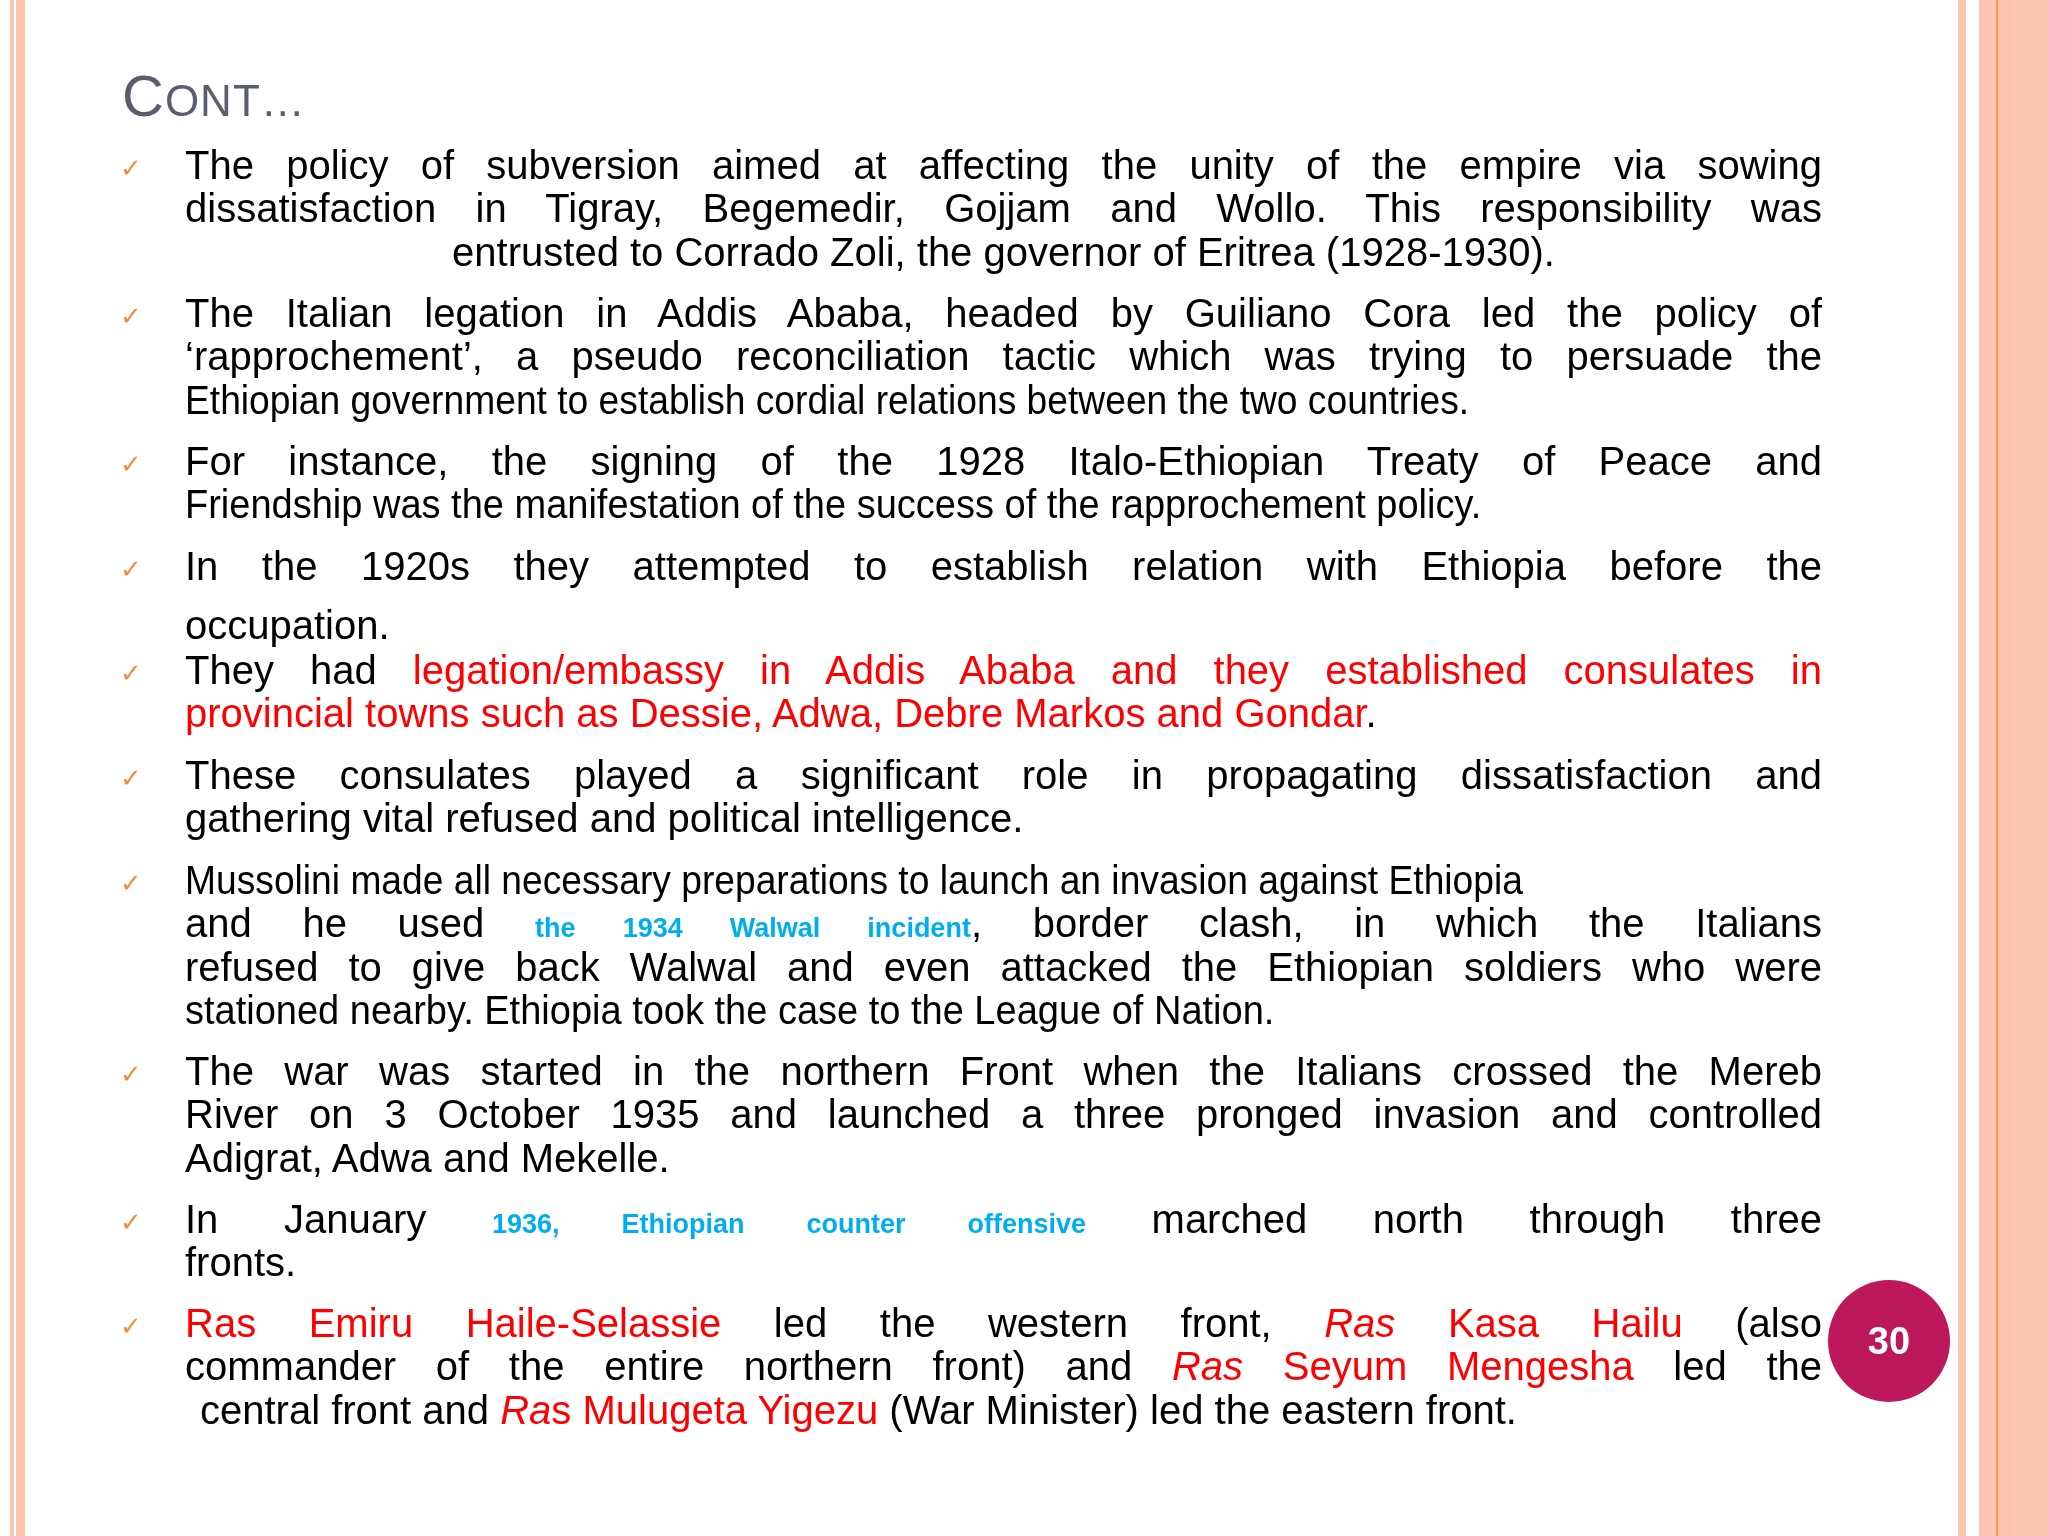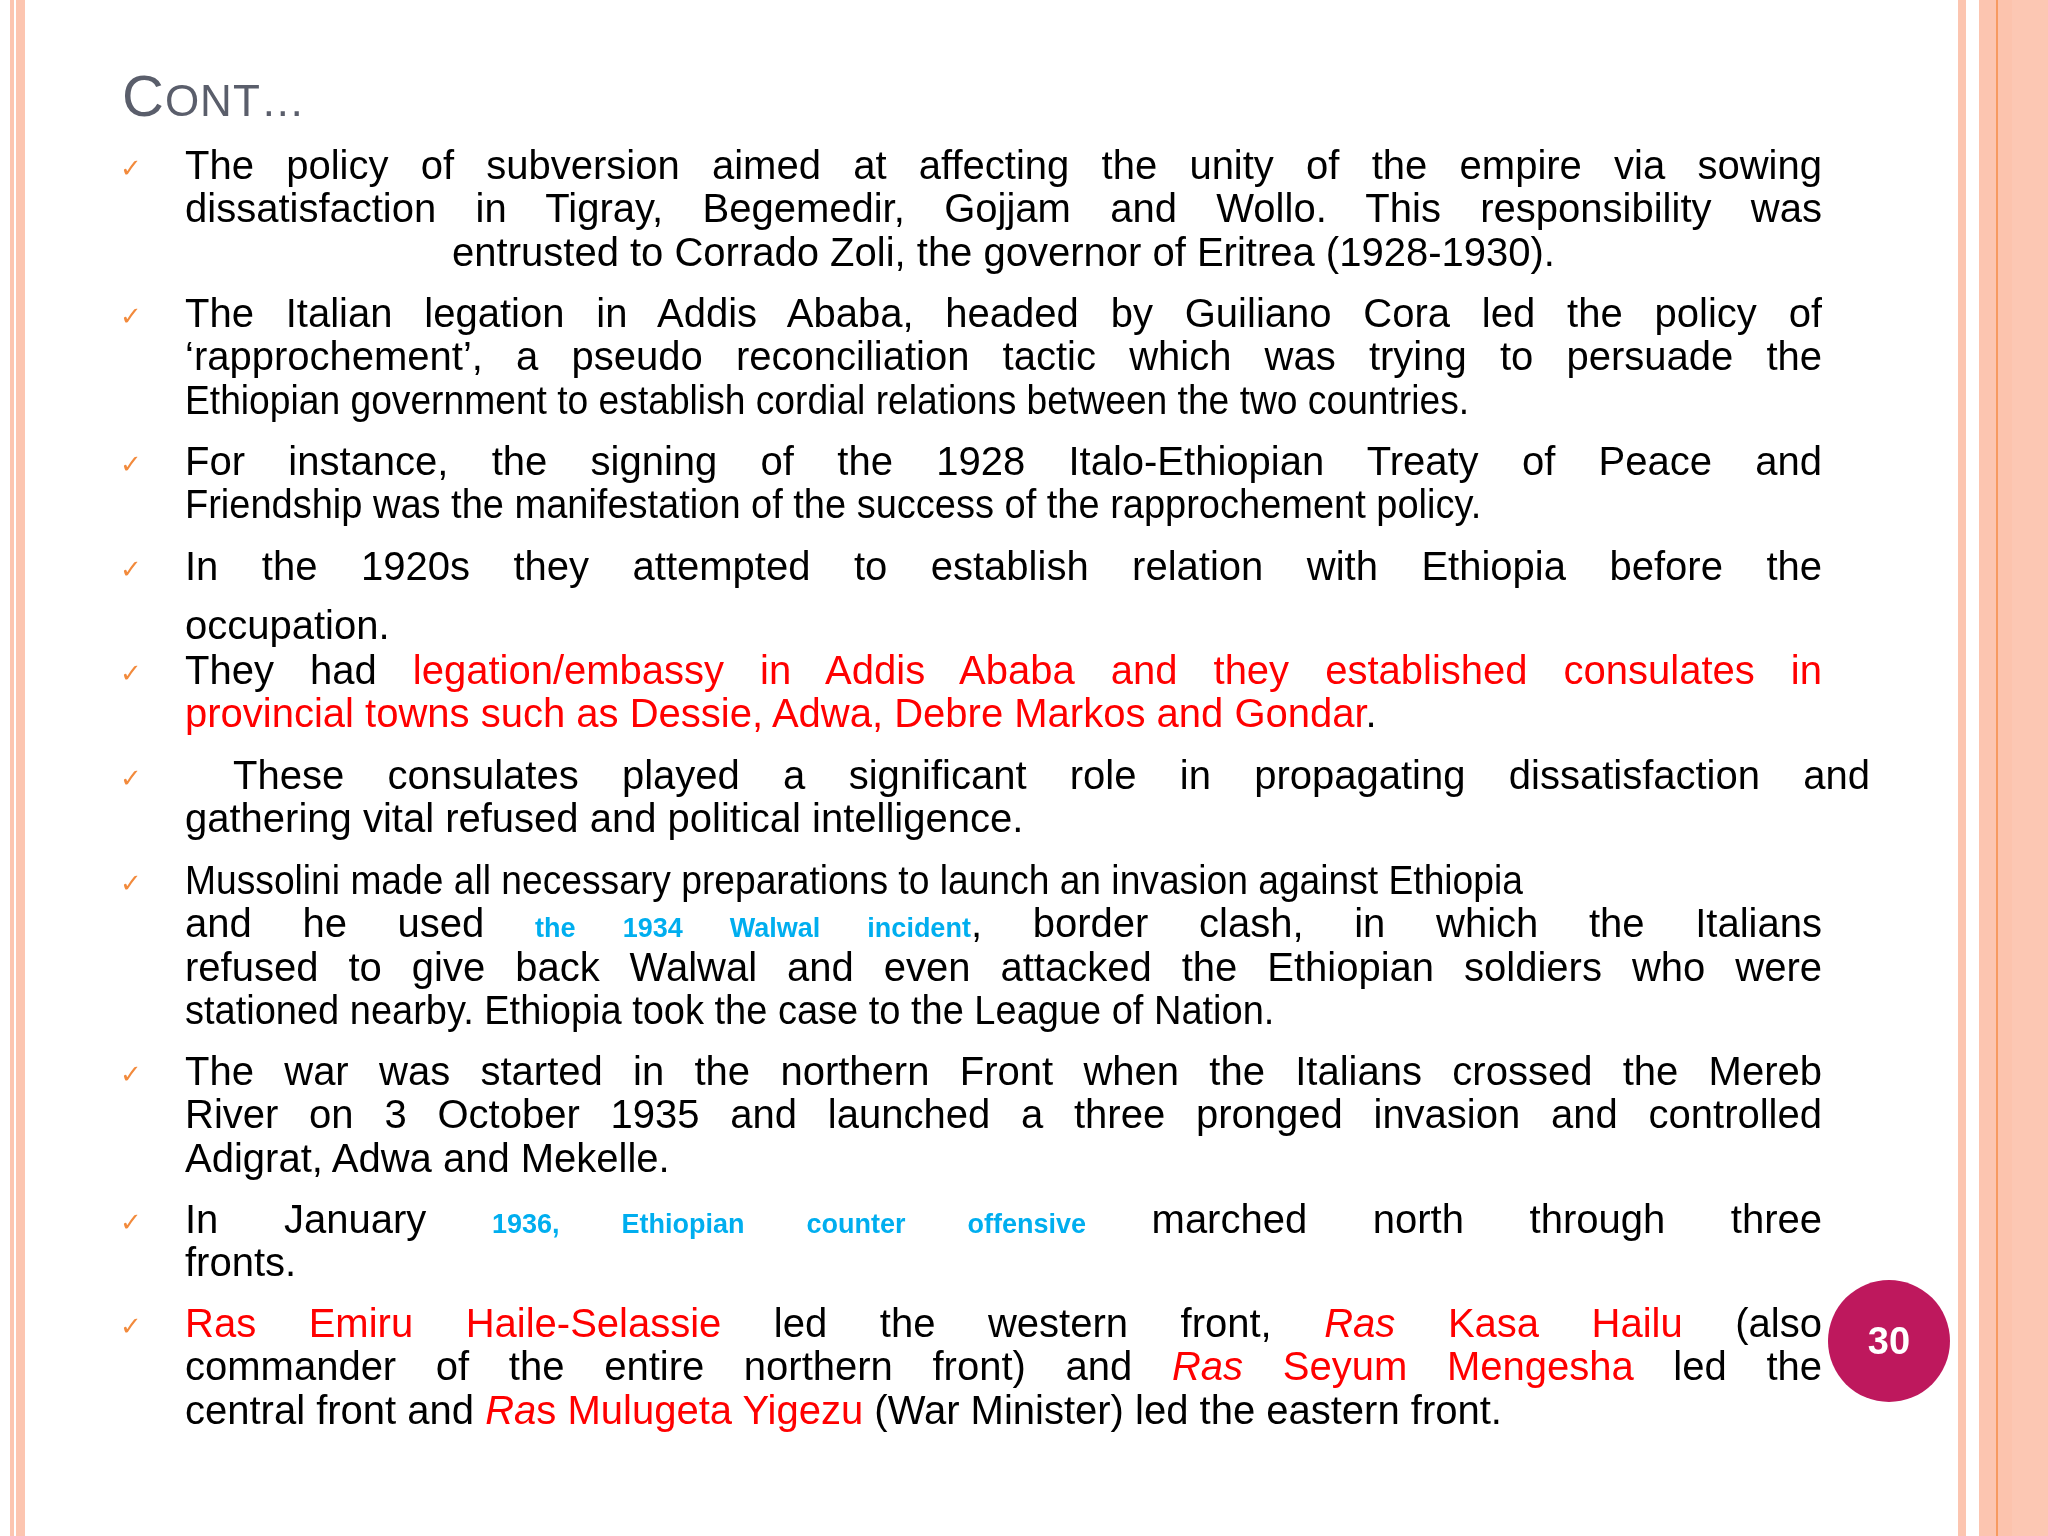--- a/index.html
+++ b/index.html
@@ -58,21 +58,21 @@
 </div>
 
 <div class="bullet" style="top:648px;">
   <span class="check">✓</span>
   <div class="line j" style="top:0;"><span>They had </span><span class="red">legation/embassy in Addis Ababa and  they established consulates in</span></div>
   <div class="line" style="top:43px;"><span class="red">provincial towns such as Dessie, Adwa, Debre Markos and Gondar</span><span>.</span></div>
 </div>
 
 <div class="bullet" style="top:753px;">
   <span class="check">✓</span>
-  <div class="line j" style="top:0;margin-left:48px;">These consulates played a significant role in propagating dissatisfaction and</div>
+  <div class="line j" style="top:0;">These consulates played a significant role in propagating dissatisfaction and</div>
   <div class="line" style="top:43px;">gathering vital refused and political intelligence.</div>
 </div>
 
 <div class="bullet" style="top:858px;">
   <span class="check">✓</span>
   <div class="line cond" style="top:0;transform:scaleX(0.93);width:1760px;">Mussolini made all necessary preparations to launch an invasion against Ethiopia</div>
   <div class="line j" style="top:43px;"><span>and he used </span><span class="blue">the 1934 Walwal incident</span><span>, border clash, in which the Italians</span></div>
   <div class="line j" style="top:87px;">refused to give back Walwal and even attacked the Ethiopian soldiers who were</div>
   <div class="line cond" style="top:130px;transform:scaleX(0.95);">stationed nearby. Ethiopia took the case to the League of Nation.</div>
 </div>
@@ -87,16 +87,16 @@
 <div class="bullet" style="top:1197px;">
   <span class="check">✓</span>
   <div class="line j" style="top:0;"><span>In January </span><span class="blue">1936, Ethiopian counter offensive</span><span> marched north through three</span></div>
   <div class="line" style="top:43px;">fronts.</div>
 </div>
 
 <div class="bullet" style="top:1301px;">
   <span class="check">✓</span>
   <div class="line j" style="top:0;"><span class="red">Ras Emiru Haile-Selassie</span><span> led the western front, </span><span class="red it">Ras</span><span class="red"> Kasa Hailu</span><span> (also</span></div>
   <div class="line j" style="top:43px;"><span>commander of the entire northern front) and </span><span class="red it">Ras</span><span class="red"> Seyum Mengesha</span><span> led the</span></div>
-  <div class="line" style="top:87px;"><span>central front and </span><span class="red it">Ra</span><span class="red">s Mulugeta Yigezu</span><span> (War Minister) led the eastern front.</span></div>
+  <div class="line" style="top:87px;margin-left:15px;"><span>central front and </span><span class="red it">Ra</span><span class="red">s Mulugeta Yigezu</span><span> (War Minister) led the eastern front.</span></div>
 </div>
 
 <div class="page-badge">30</div>
 
 </body></html>

